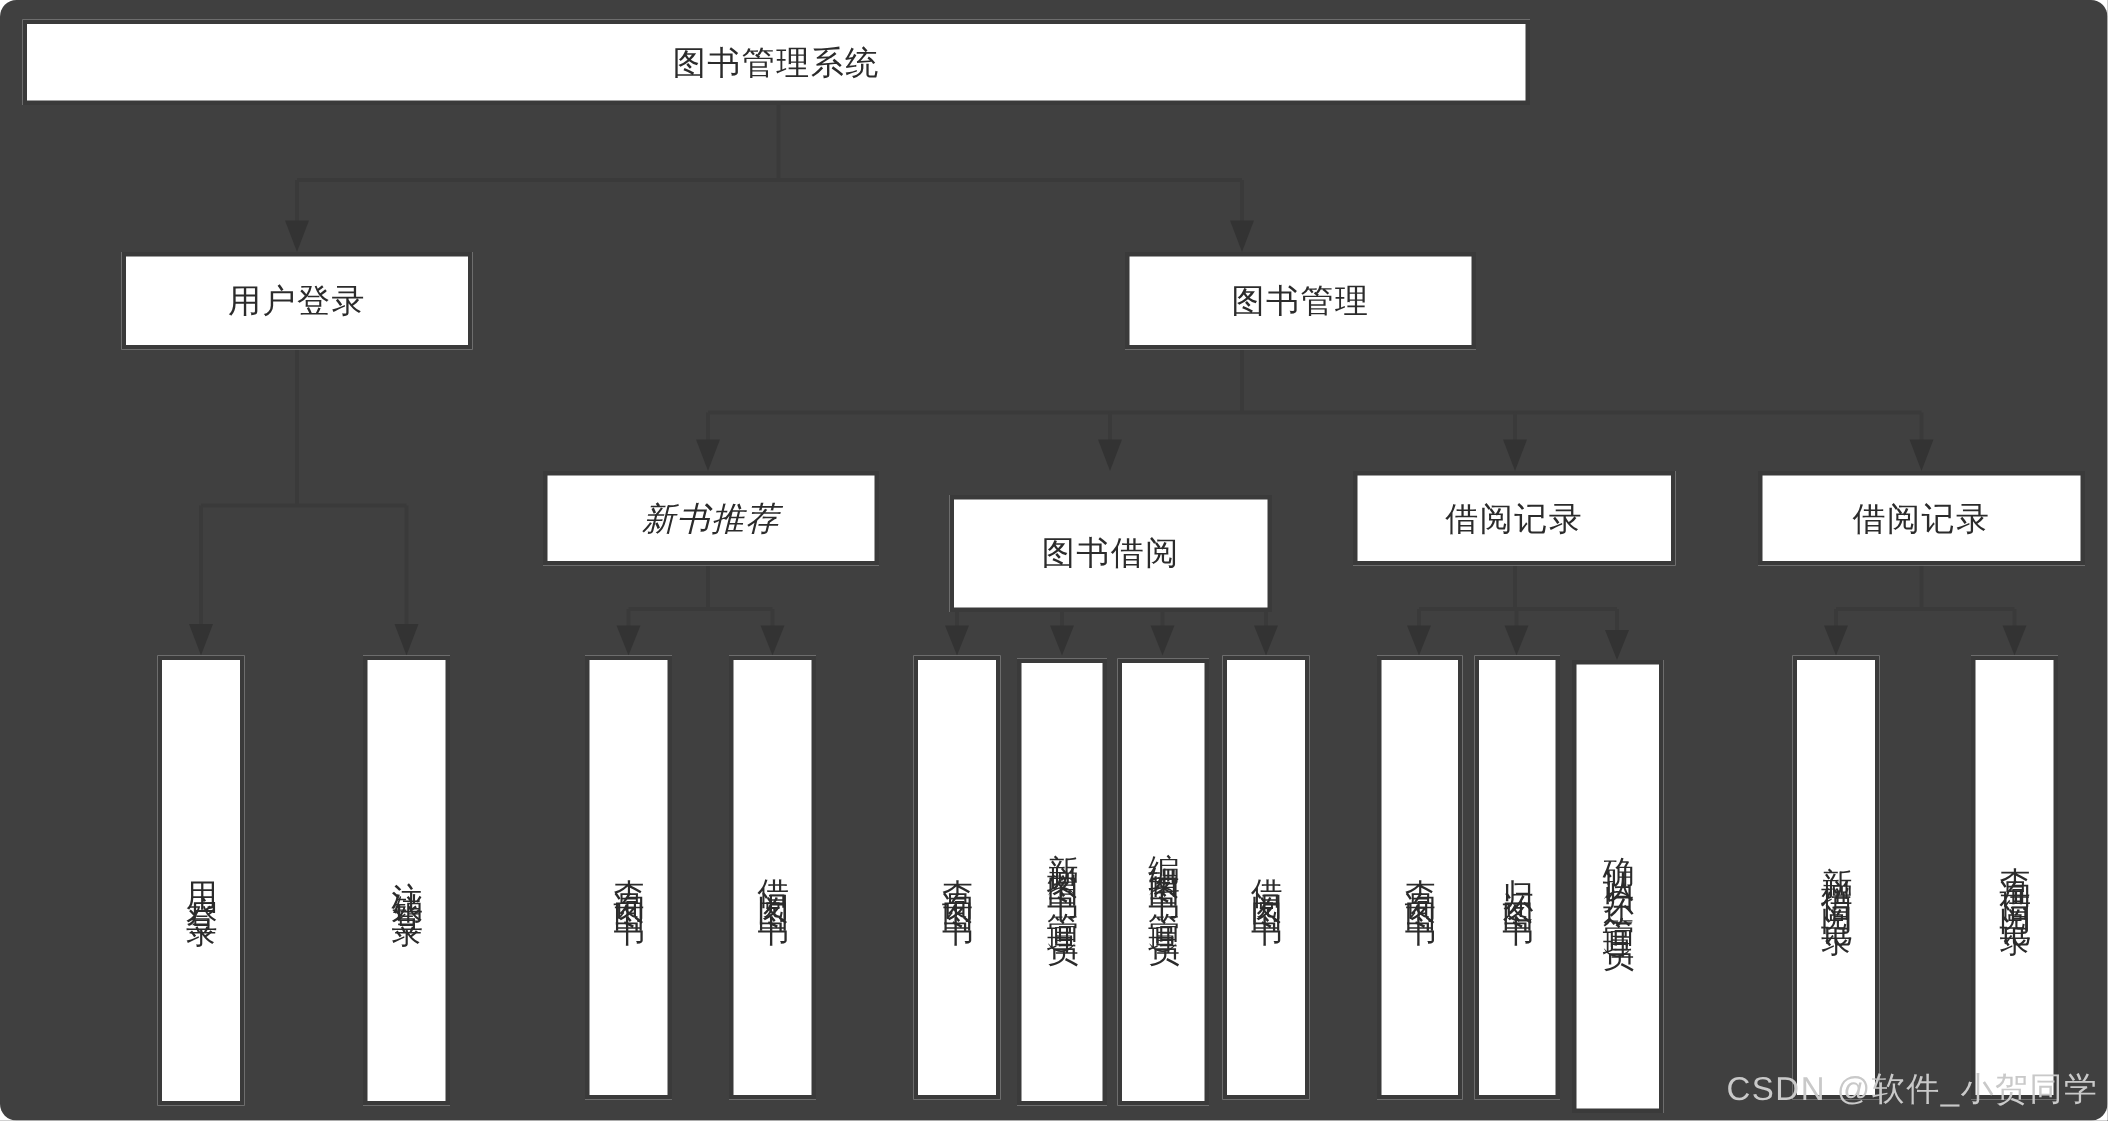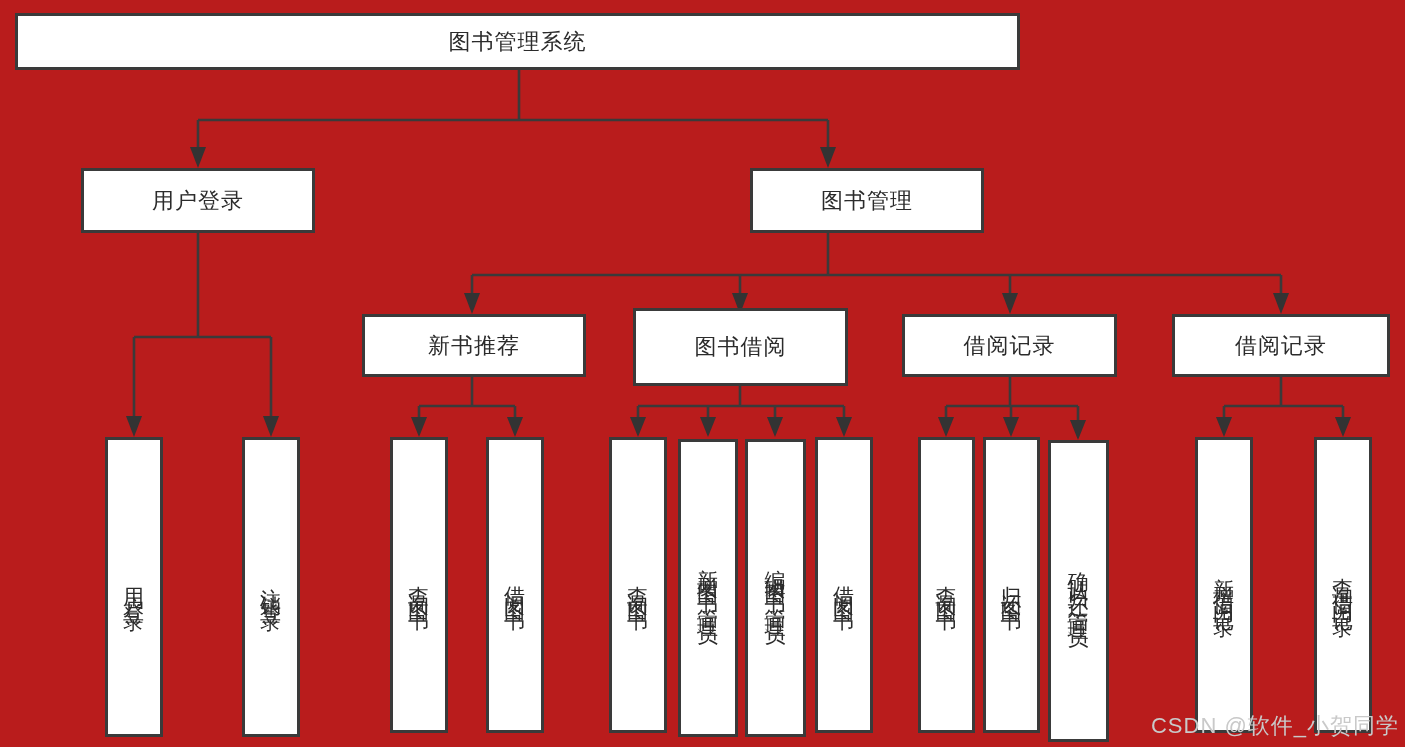--- a/index.html
+++ b/index.html
@@ -1,22 +1,23 @@
 <!DOCTYPE html>
 <html><head>
 <meta charset="utf-8">
 <style>
   html, body { margin: 0; padding: 0; background: #ffffff; }
   #stage {
     position: relative;
     width: 1405px;
     height: 747px;
-    background: #b91c1c;
+    background: #404040;
     font-family: "Liberation Sans", "DejaVu Sans", sans-serif;
     overflow: hidden;
+    border-radius: 11px;
   }
   #connectors {
     position: absolute;
     left: 0; top: 0;
     width: 1405px; height: 747px;
   }
   #connectors path {
     stroke: #3a3a3a;
     stroke-width: 2.6;
     fill: none;
@@ -139,24 +140,24 @@
     <span>图书管理系统</span>
   </div>
 
   <div class="hbox" style="left:81px; top:168px; width:234px; height:65px;">
     <span>用户登录</span>
   </div>
   <div class="hbox" style="left:750px; top:168px; width:234px; height:65px;">
     <span>图书管理</span>
   </div>
 
-  <div class="hbox" style="left:362px; top:314px; width:224px; height:63px;">
+  <div class="hbox" style="left:362px; top:314px; width:224px; height:63px;font-style:italic;">
     <span>新书推荐</span>
   </div>
-  <div class="hbox" style="left:633px; top:308px; width:215px; height:78px;">
+  <div class="hbox" style="left:633px; top:330px; width:215px; height:78px;">
     <span>图书借阅</span>
   </div>
   <div class="hbox" style="left:902px; top:314px; width:215px; height:63px;">
     <span>借阅记录</span>
   </div>
   <div class="hbox" style="left:1172px; top:314px; width:218px; height:63px;">
     <span>借阅记录</span>
   </div>
 
   <div class="vbox" style="left:105px; top:437px; width:58px; height:300px;">

